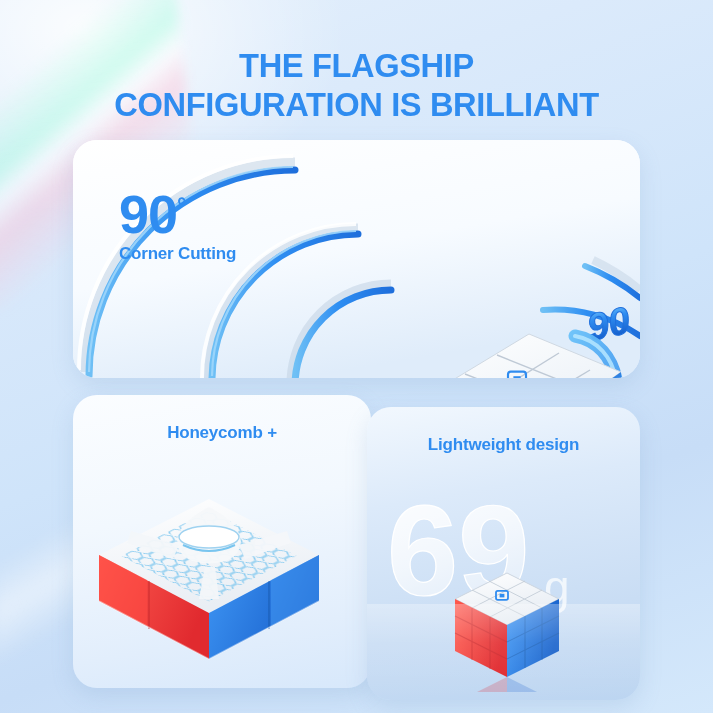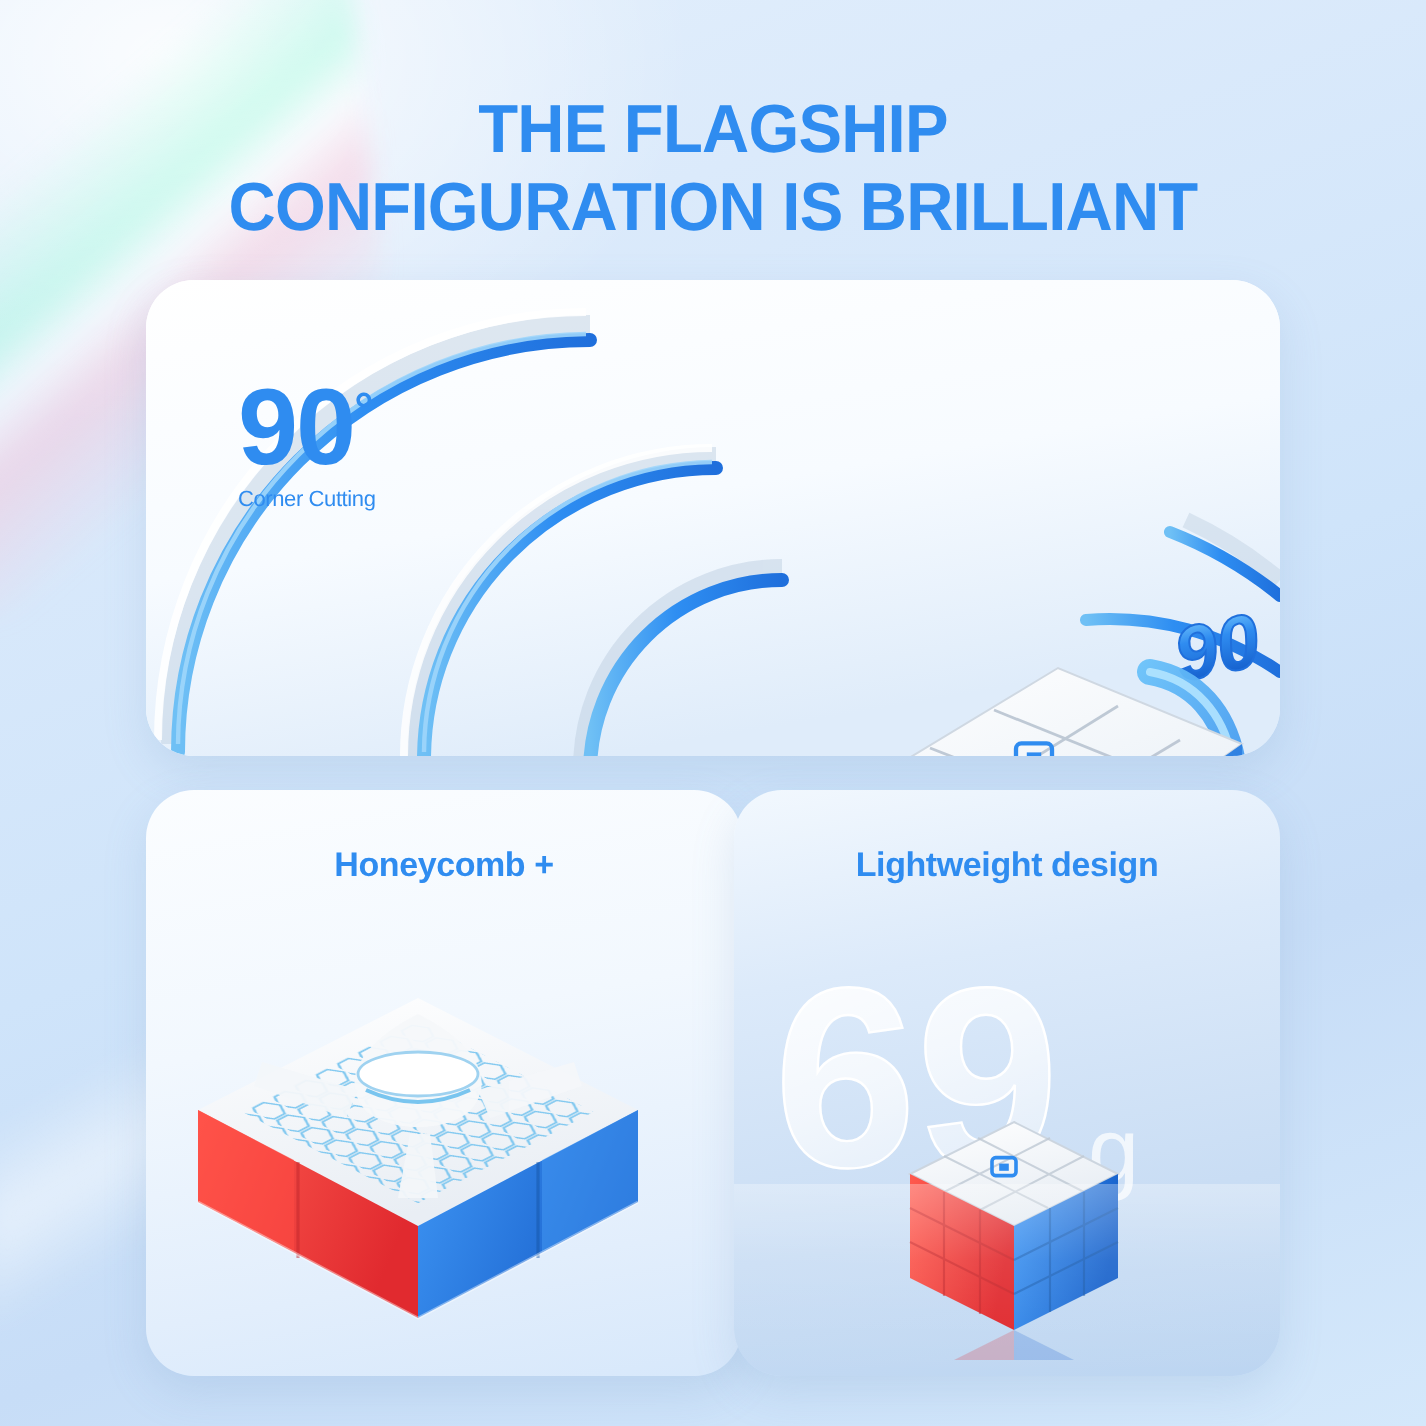--- a/index.html
+++ b/index.html
@@ -53,35 +53,35 @@
   }
   #card-top {
     left:73px; top:140px; width:567px; height:238px;
     background:linear-gradient(168deg,#ffffff 0%,#fdfeff 38%,#eef6fe 70%,#e2eefb 100%);
   }
   #card-bl {
     left:73px; top:395px; width:298px; height:293px;
     background:linear-gradient(170deg,#fbfdff 0%,#f2f8fe 40%,#e2eefc 78%,#d7e8fb 100%);
   }
   #card-br {
-    left:367px; top:395px; width:273px; height:293px;
+    left:367px; top:407px; width:273px; height:293px;
     background:linear-gradient(170deg,#f2f8fe 0%,#dceafa 30%,#c9ddf4 70%,#bcd5f1 100%);
     text-decoration:underline;
   }
 
   
   .arcs { position:absolute; inset:0; overflow:hidden; }
   .c1-label { position:absolute; left:46px; top:48px; }
   .c1-label .big {
     font-size:54px; font-weight:bold; color:#2f8cf0; line-height:52px;
     letter-spacing:-1px;
   }
   .c1-label .big sup { font-size:24px; vertical-align:super; line-height:0; }
   .c1-label .sub {
-    font-size:11px; font-weight:normal; color:#2f8cf0; margin-top:4px; letter-spacing:-.2px;
+    font-size:17px; font-weight:bold; color:#2f8cf0; margin-top:4px; letter-spacing:-.2px;
   }
 
   .c1-90italic {
     position:absolute; left:508px; top:156px; width:100px; height:48px;
   }
 
   .cube-main { position:absolute; left:352px; top:160px; width:215px; height:215px; }
 
   
   .card-title {

